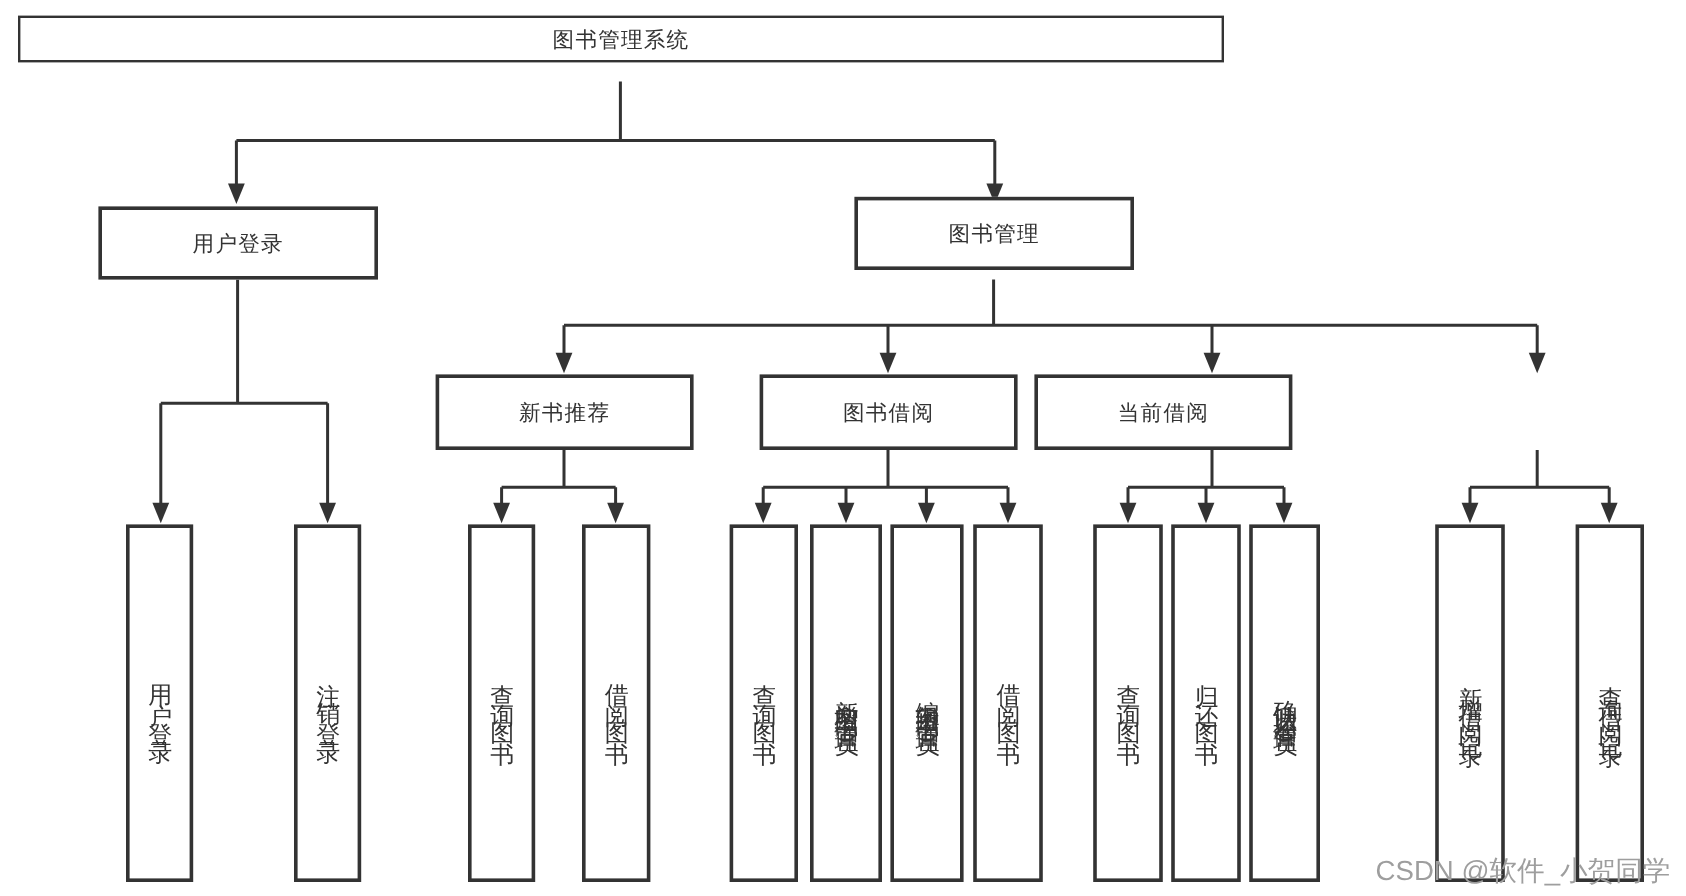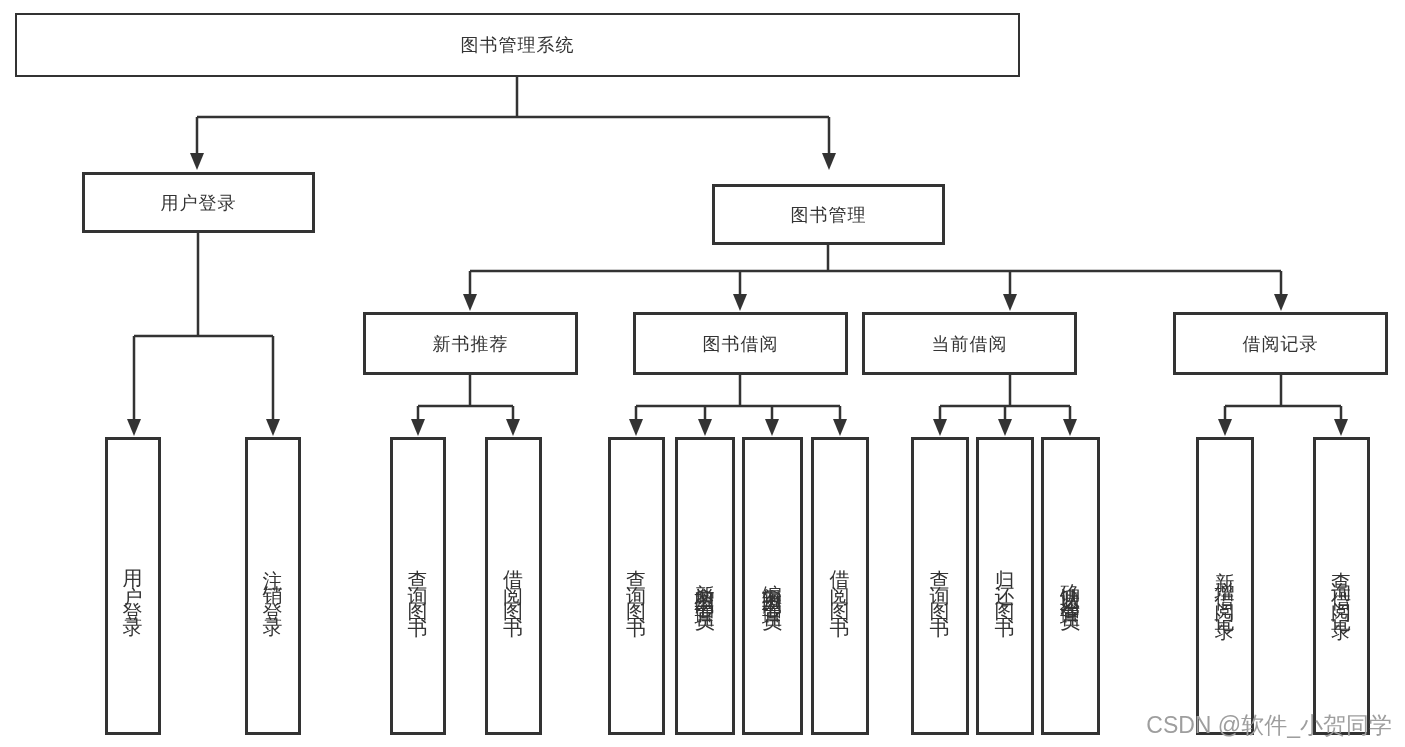--- a/index.html
+++ b/index.html
@@ -93,42 +93,39 @@
     <polygon points="698,419 712,419 705,436"></polygon>
     <polygon points="765,419 779,419 772,436"></polygon>
     <polygon points="833,419 847,419 840,436"></polygon>
     <polygon points="933,419 947,419 940,436"></polygon>
     <polygon points="998,419 1012,419 1005,436"></polygon>
     <polygon points="1063,419 1077,419 1070,436"></polygon>
     <polygon points="1218,419 1232,419 1225,436"></polygon>
     <polygon points="1334,419 1348,419 1341,436"></polygon>
   </svg>
 
-  <div class="box root" style="left:15px; top:13px; width:1005px; height:64px;">
+  <div class="box root" style="left:15px; top:13px; width:1005px; height:39px;">
     <span class="hlbl">图书管理系统</span>
   </div>
 
   <div class="box" style="left:82px; top:172px; width:233px; height:61px;">
     <span class="hlbl">用户登录</span>
   </div>
-  <div class="box" style="left:712px; top:184px; width:233px; height:61px;">
+  <div class="box" style="left:712px; top:164px; width:233px; height:61px;">
     <span class="hlbl">图书管理</span>
   </div>
 
   <div class="box" style="left:633px; top:312px; width:215px; height:63px;">
     <span class="hlbl">图书借阅</span>
   </div>
   <div class="box" style="left:363px; top:312px; width:215px; height:63px;">
     <span class="hlbl">新书推荐</span>
   </div>
   <div class="box" style="left:862px; top:312px; width:215px; height:63px;">
     <span class="hlbl">当前借阅</span>
-  </div>
-  <div class="box" style="left:1173px; top:312px; width:215px; height:63px;">
-    <span class="hlbl">借阅记录</span>
   </div>
 
   <div class="box" style="left:105px; top:437px; width:56px; height:298px;">
     <span class="vlbl v4">用户登录</span>
   </div>
   <div class="box" style="left:245px; top:437px; width:56px; height:298px;">
     <span class="vlbl v4">注销登录</span>
   </div>
 
   <div class="box" style="left:390px; top:437px; width:56px; height:298px;">

